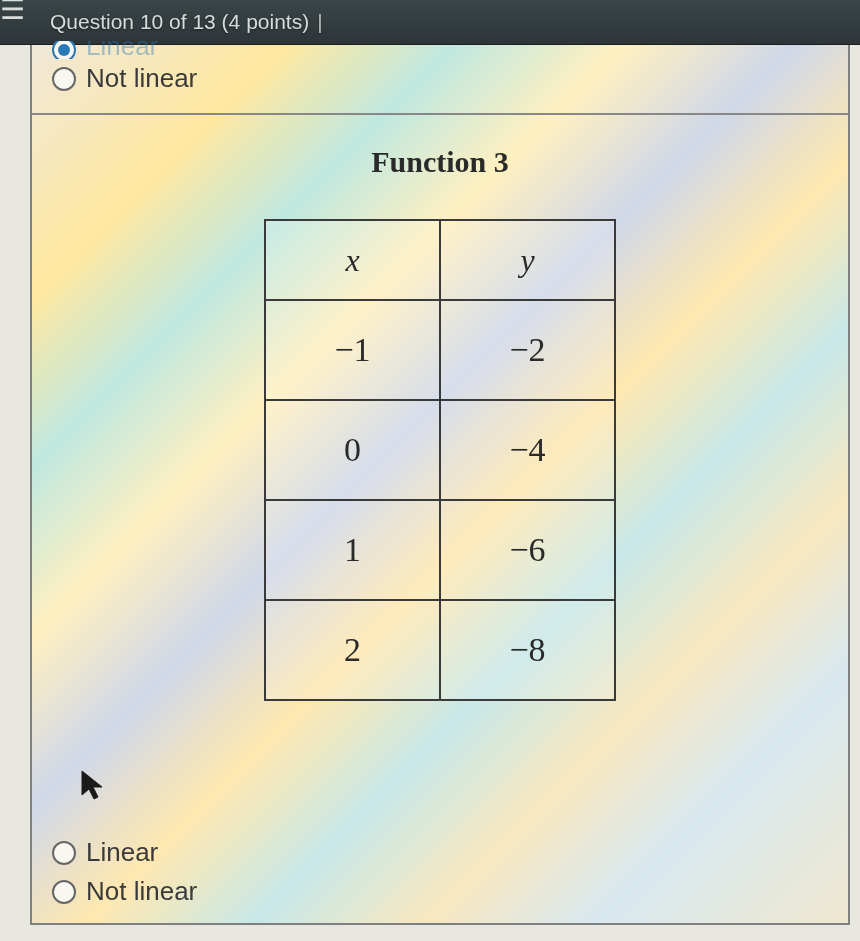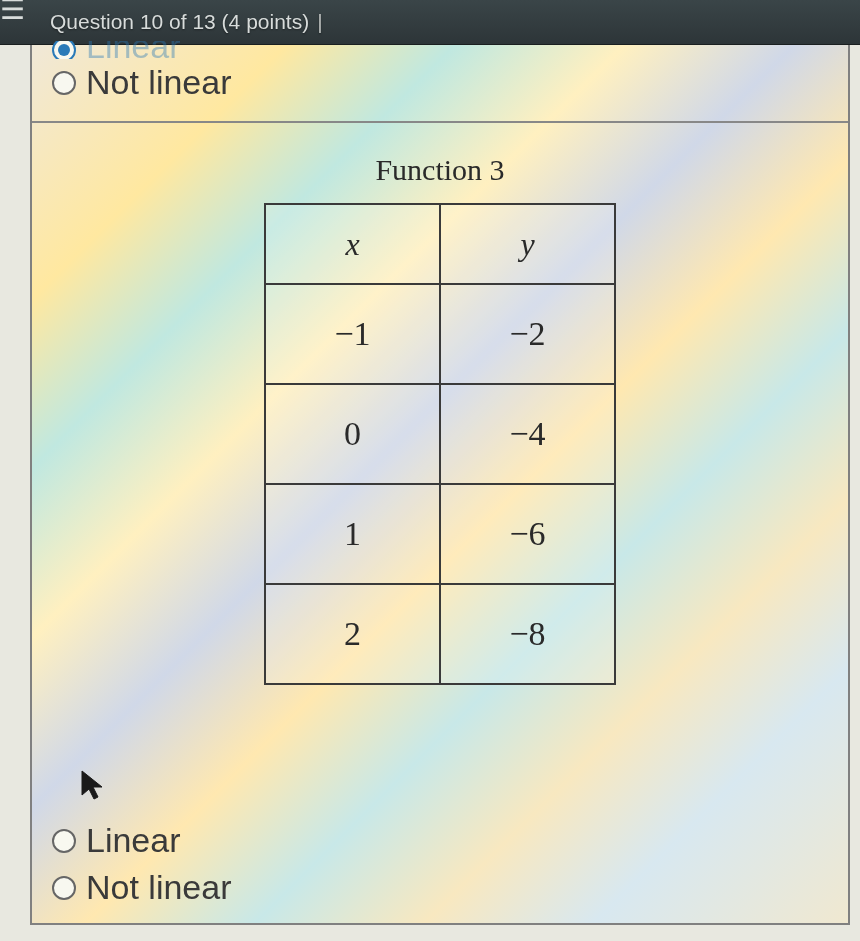--- a/index.html
+++ b/index.html
@@ -83,38 +83,38 @@
       border-color: #2a7ab8;
     }
     .radio-circle.selected::after {
       content: '';
       width: 12px;
       height: 12px;
       background: #2a7ab8;
       border-radius: 50%;
     }
     .radio-label {
-      font-size: 34px;
+      font-size: 26px;
       color: #3a3a3a;
       font-family: Verdana, sans-serif;
     }
     .radio-label.cut {
       opacity: 0.4;
       color: #2a7ab8;
       margin-top: -8px;
     }
     .function-section {
       padding: 30px 20px 10px 20px;
     }
     .function-title {
       text-align: center;
       font-size: 30px;
-      font-weight: normal;
+      font-weight: bold;
       color: #2a2a2a;
-      margin-bottom: 16px;
+      margin-bottom: 40px;
       font-family: 'Times New Roman', serif;
     }
     .function-table {
       margin: 0 auto;
       border-collapse: collapse;
       background: rgba(255,255,255,0.15);
     }
     .function-table th,
     .function-table td {
       border: 2px solid #3a3a3a;

